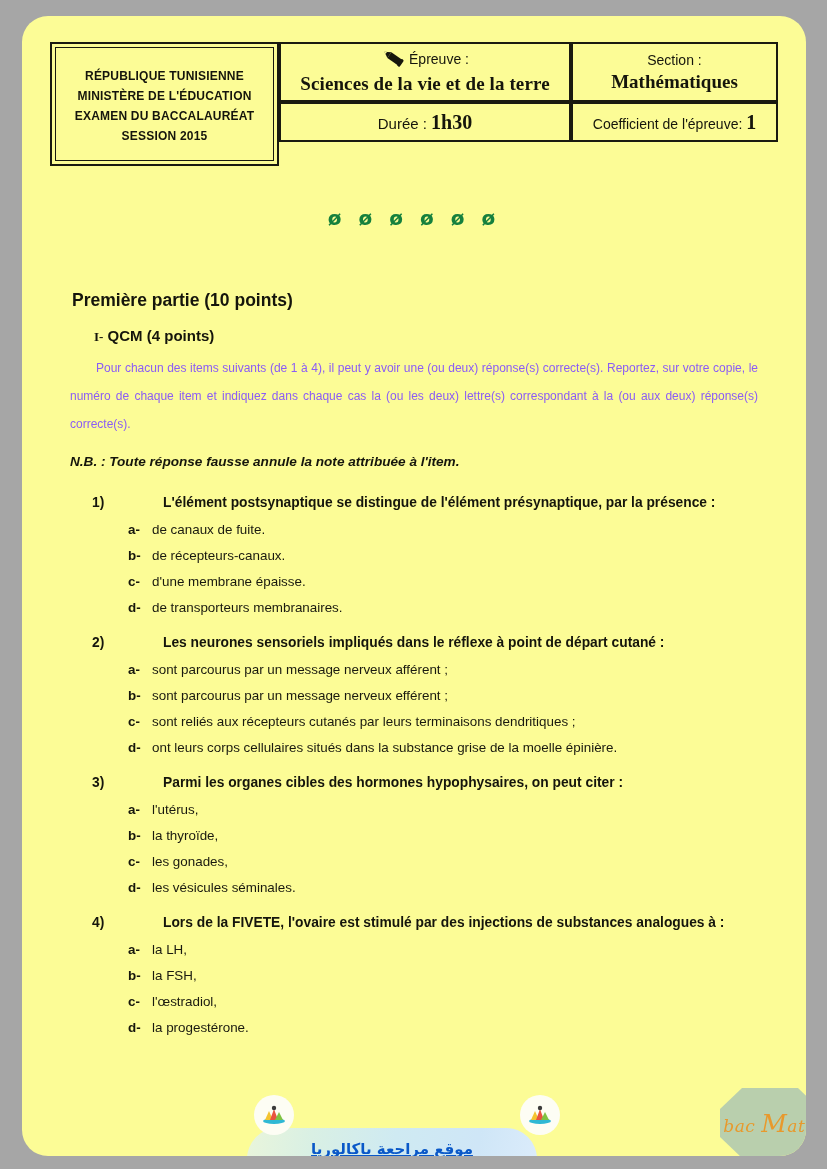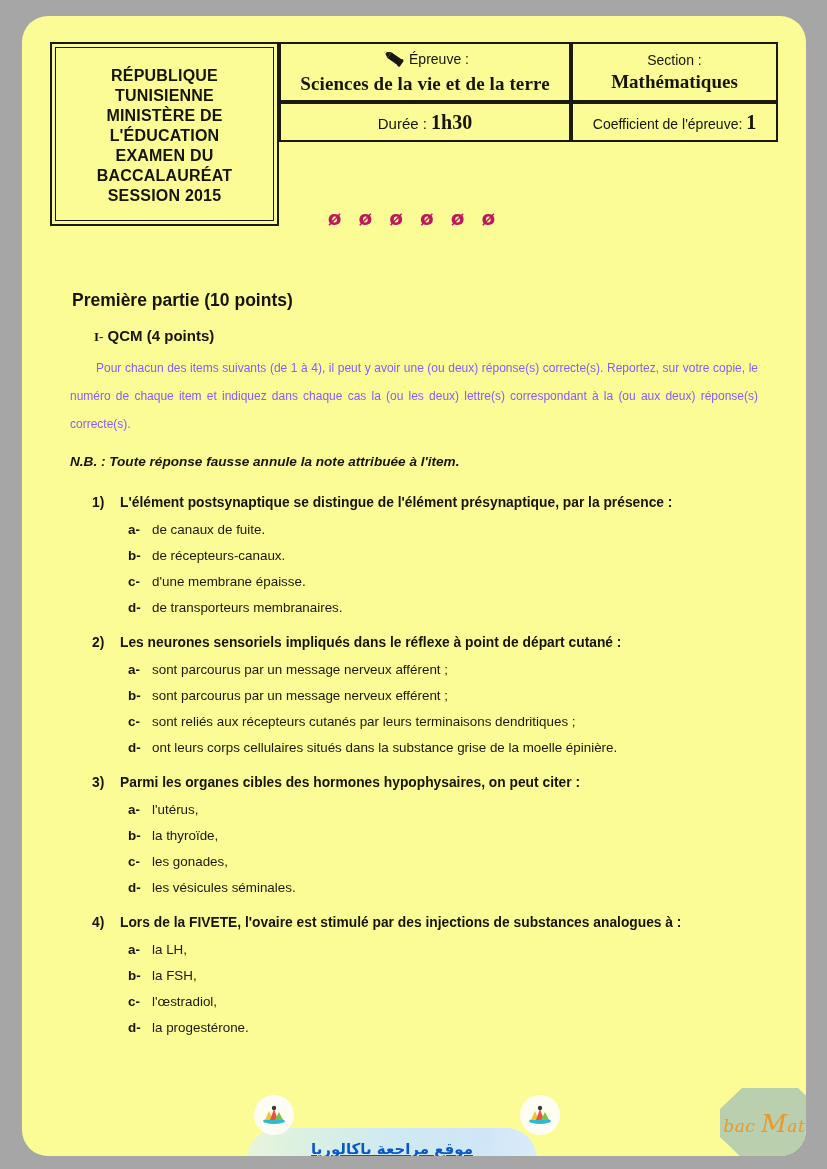--- a/index.html
+++ b/index.html
@@ -32,21 +32,21 @@
     border: 2px solid #1a1a10;
     padding: 3px;
   }
   .hdr-left-inner {
     border: 1.5px solid #1a1a10;
     height: 100%;
     padding: 18px 6px 14px;
     text-align: center;
   }
   .hdr-left-inner div {
-    font-size: 16px;
+    font-size: 12px;
     font-weight: bold;
     letter-spacing: 0.2px;
     line-height: 20px;
     color: #15150c;
   }
   .hdr-right {
     flex: 1;
     display: flex;
     flex-direction: column;
   }
@@ -105,21 +105,21 @@
 
   
   #dingbats {
     position: absolute;
     left: 0; right: 0; top: 190px;
     text-align: center;
     font-family: "DejaVu Sans", sans-serif;
     font-size: 20px;
     font-weight: bold;
     letter-spacing: 5px;
-    color: #be185d;
+    color: #15803d;
   }
   #pages-note {
     position: absolute;
     left: 0; right: 0; top: 228px;
     text-align: center;
     font-size: 14.5px;
     font-weight: bold;
     color: #15150c;
   }
   #part-title {
@@ -169,21 +169,21 @@
   .question { margin-bottom: 14px; }
   .q-head {
     display: flex;
     font-size: 13.8px;
     font-weight: bold;
     color: #15150c;
     line-height: 22px;
     margin-bottom: 4px;
   }
   .q-num { width: 28px; flex: none; }
-  .q-text { flex: 1; }
+  .q-text { flex: 1; margin-left: 43px; }
   .q-opt {
     display: flex;
     font-size: 13.4px;
     color: #19190f;
     line-height: 21px;
     margin: 5px 0 5px 36px;
   }
   .opt-letter {
     width: 24px; flex: none;
     font-weight: bold;

